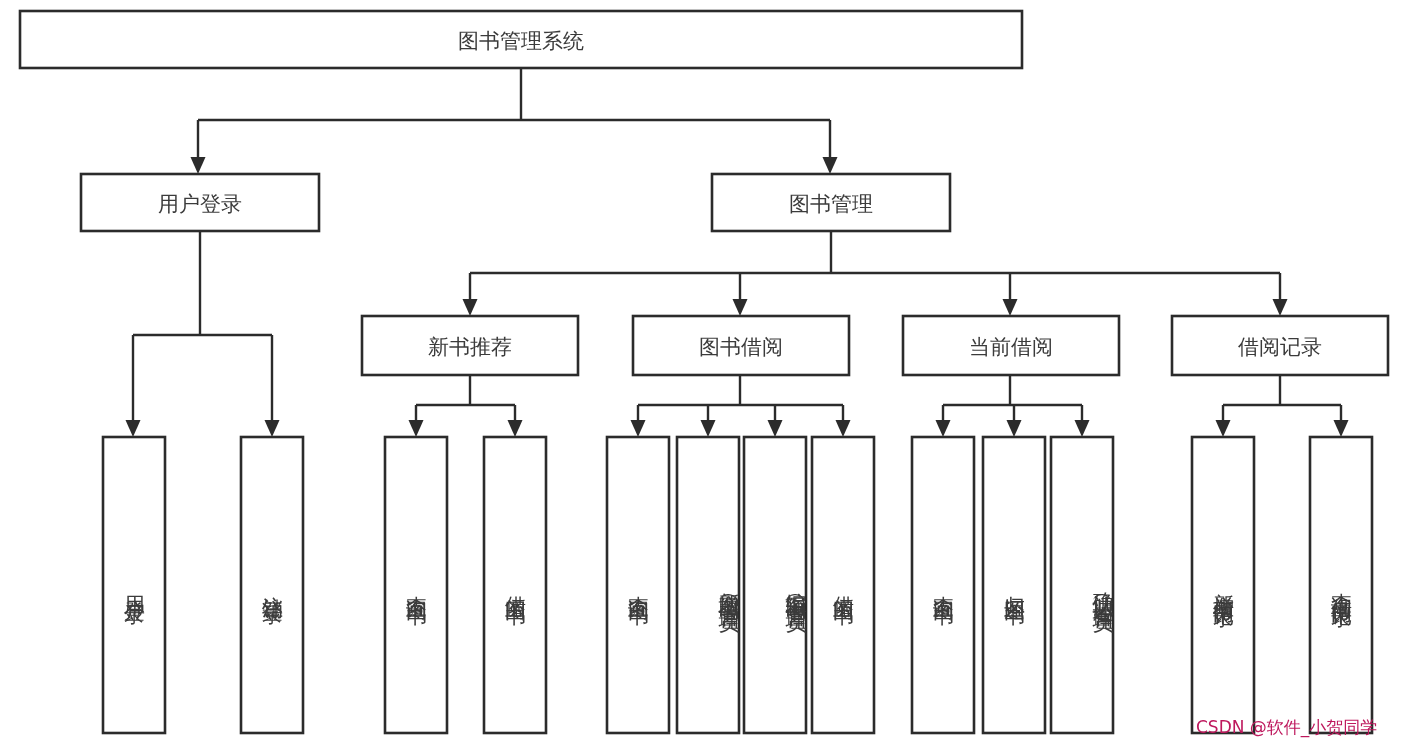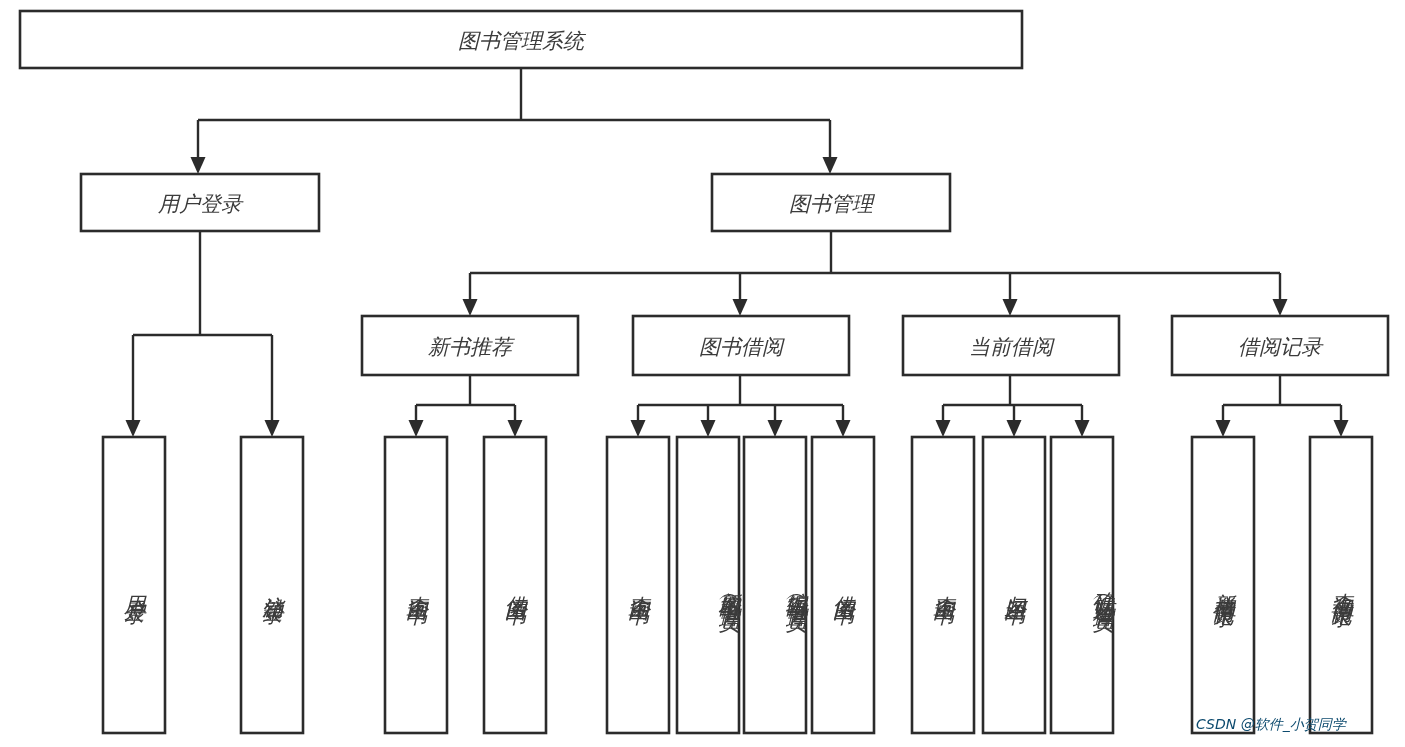--- a/index.html
+++ b/index.html
@@ -10,21 +10,20 @@
   body {
     width: 1405px;
     height: 747px;
     overflow: hidden;
     font-family: "DejaVu Sans", "Liberation Sans", sans-serif;
   }
   #diagram-root {
     position: relative;
     width: 1405px;
     height: 747px;
-    font-style: italic;
   }
   svg#diagram-svg {
     position: absolute;
     top: 0;
     left: 0;
     width: 1405px;
     height: 747px;
   }
   .node-box {
     fill: #ffffff;
@@ -60,22 +59,22 @@
     white-space: nowrap;
     display: flex;
     justify-content: center;
     pointer-events: none;
   }
   .vert-label.align-middle { align-items: center; }
   .vert-label.align-start  { align-items: flex-start; padding-top: 6px; box-sizing: border-box; }
   .watermark {
     position: absolute;
     font-family: "DejaVu Sans", "Liberation Sans", sans-serif;
-    font-size: 14px;
-    color: #0c4a6e;
+    font-size: 17px;
+    color: #be185d;
     white-space: nowrap;
   }
 </style>
 </head>
 <body>
 
 <div id="diagram-root">
   <svg id="diagram-svg" viewBox="0 0 1405 747" xmlns="http://www.w3.org/2000/svg">
     <g id="connectors-layer">
         <g>

